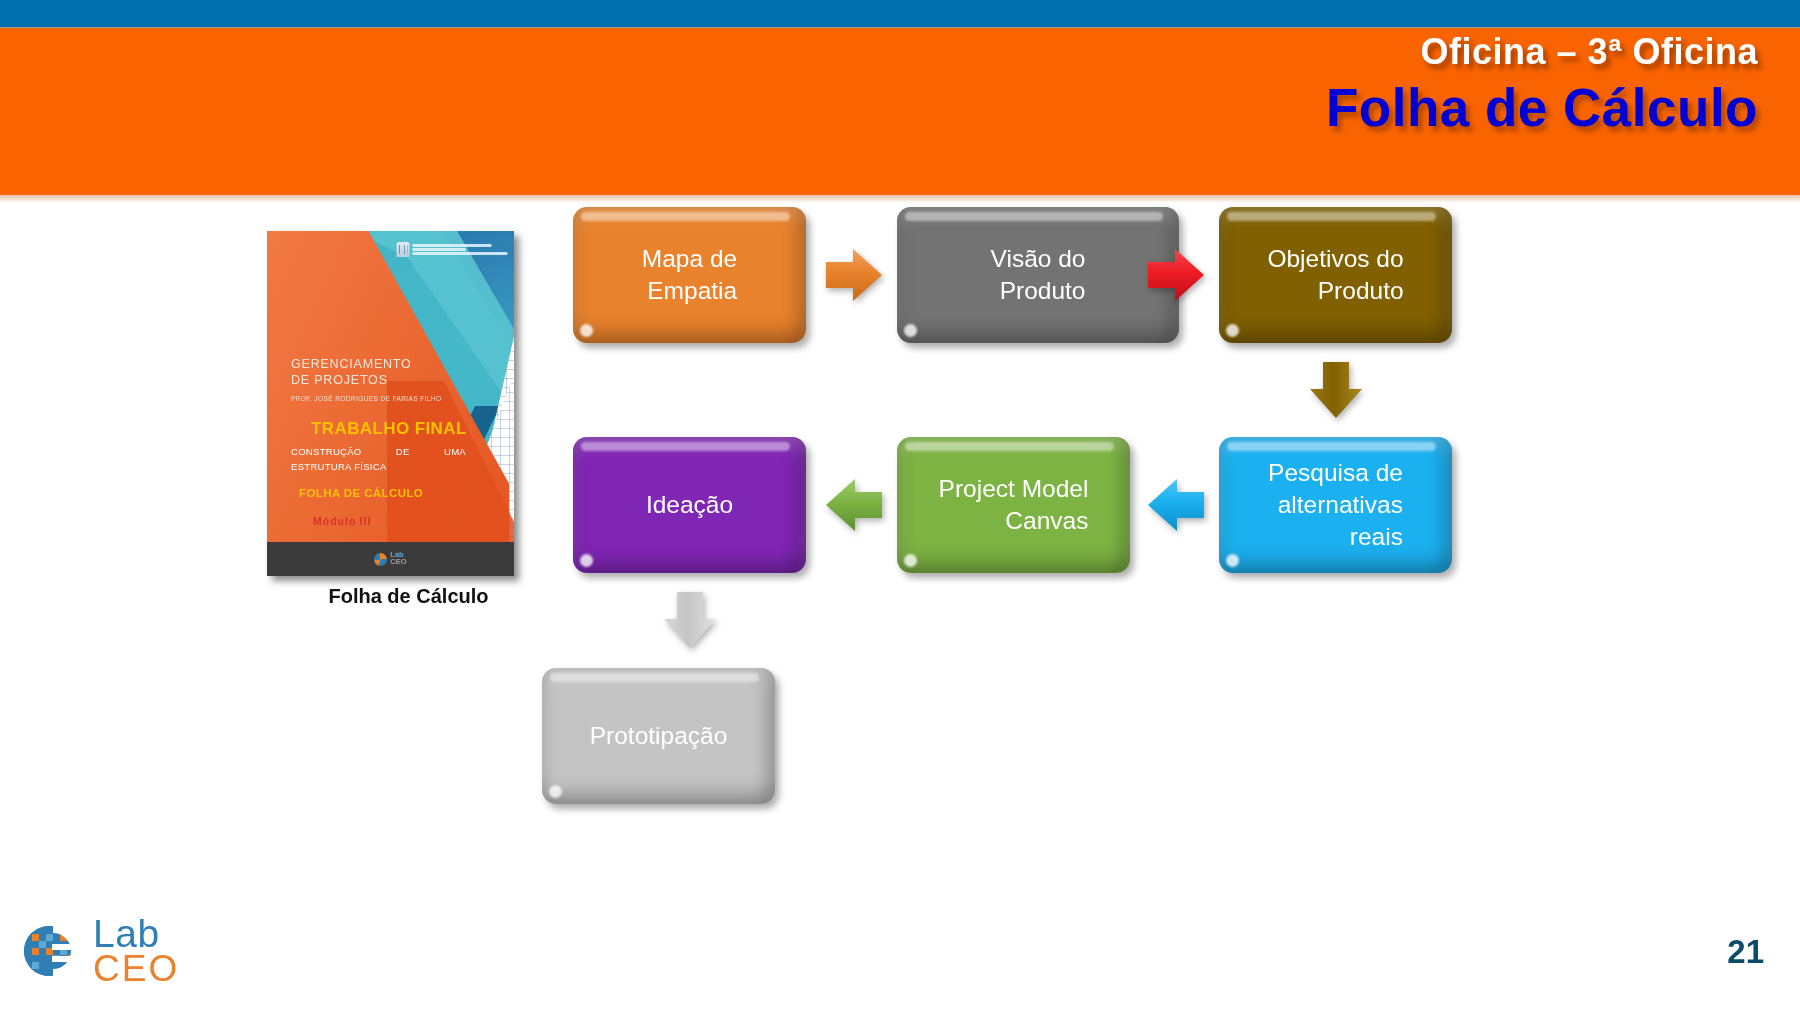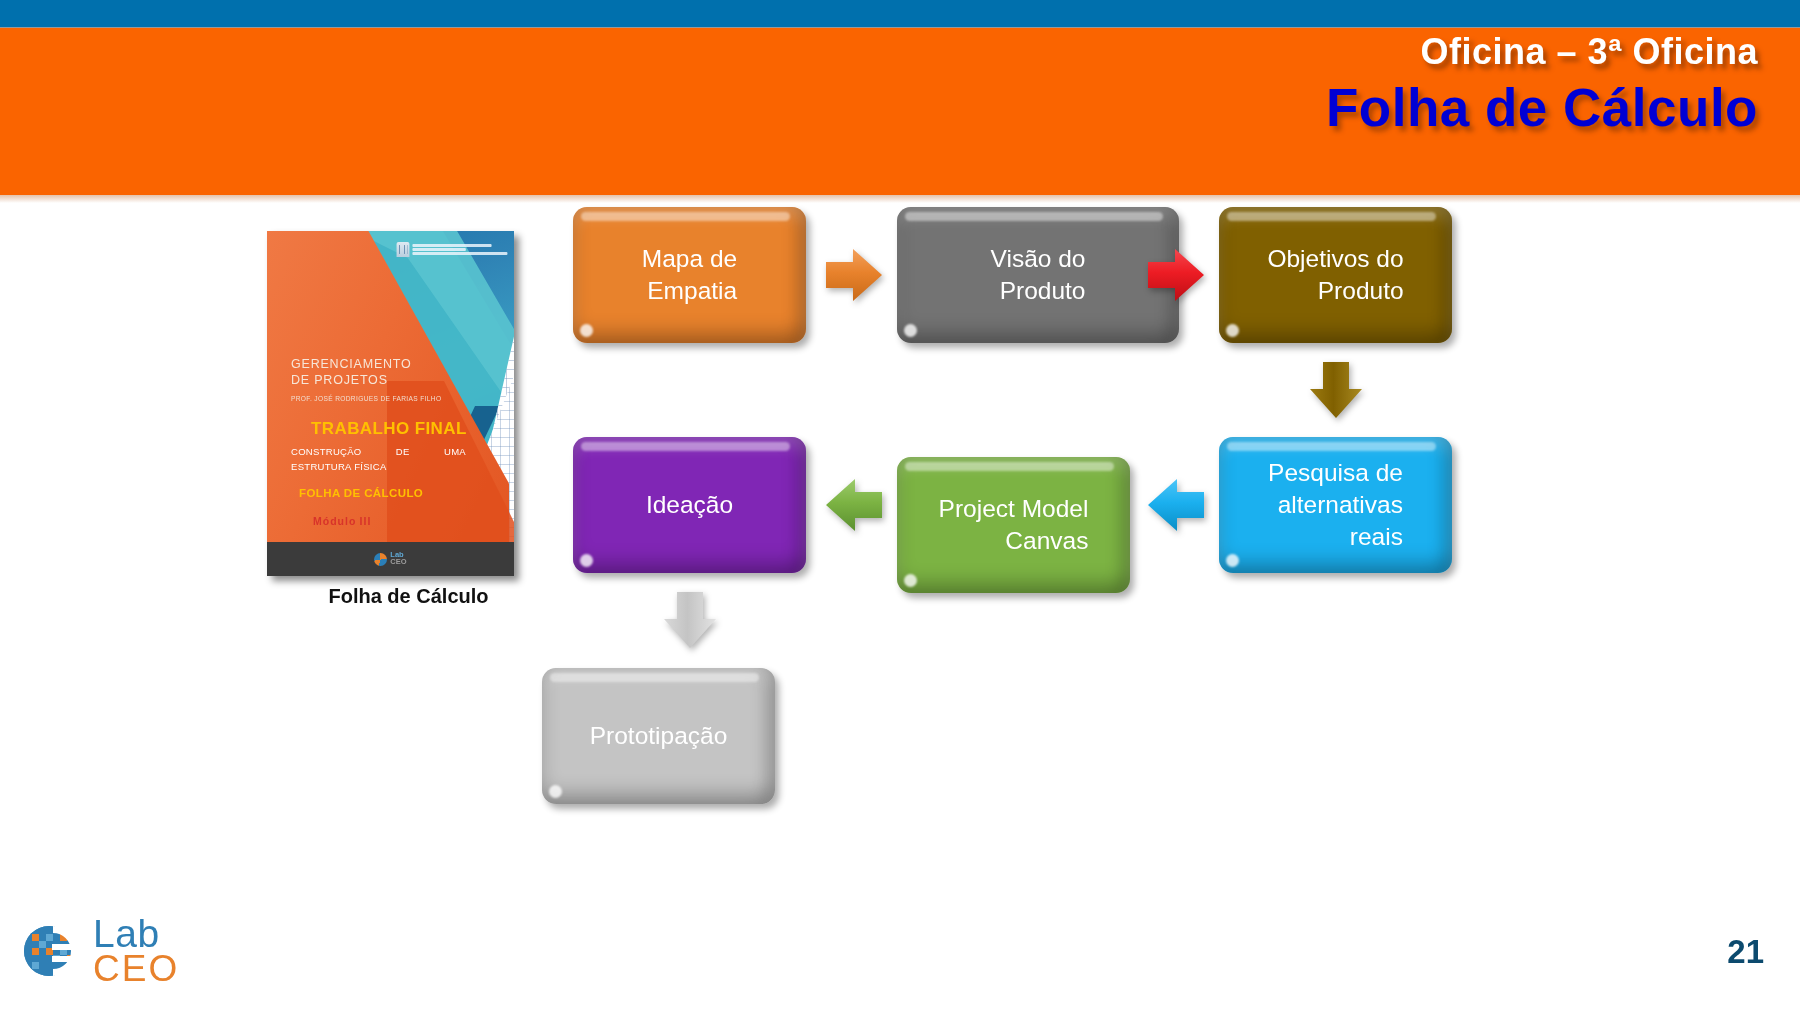--- a/index.html
+++ b/index.html
@@ -288,21 +288,21 @@
   <div class="node" id="n-objet" style="left:1219px; top:207px; width:233px; height:136px; background:#806000;">
     <div class="inner-bevel"></div>
     <div class="lbl">Objetivos do<br>Produto</div>
   </div>
 
   <div class="node" id="n-pesq" style="left:1219px; top:437px; width:233px; height:136px; background:#1BB0EF;">
     <div class="inner-bevel"></div>
     <div class="lbl">Pesquisa de<br>alternativas<br>reais</div>
   </div>
 
-  <div class="node" id="n-canvas" style="left:897px;  top:437px; width:233px; height:136px; background:#7CB343;margin-top:20px;">
+  <div class="node" id="n-canvas" style="left:897px;  top:437px; width:233px; height:136px; background:#7CB343;">
     <div class="inner-bevel"></div>
     <div class="lbl">Project Model<br>Canvas</div>
   </div>
 
   <div class="node" id="n-ideia" style="left:573px;  top:437px; width:233px; height:136px; background:#8026B5;">
     <div class="inner-bevel"></div>
     <div class="lbl">Ideação</div>
   </div>
 
   <div class="node" id="n-proto" style="left:542px;  top:668px; width:233px; height:136px; background:#C4C4C4;">

